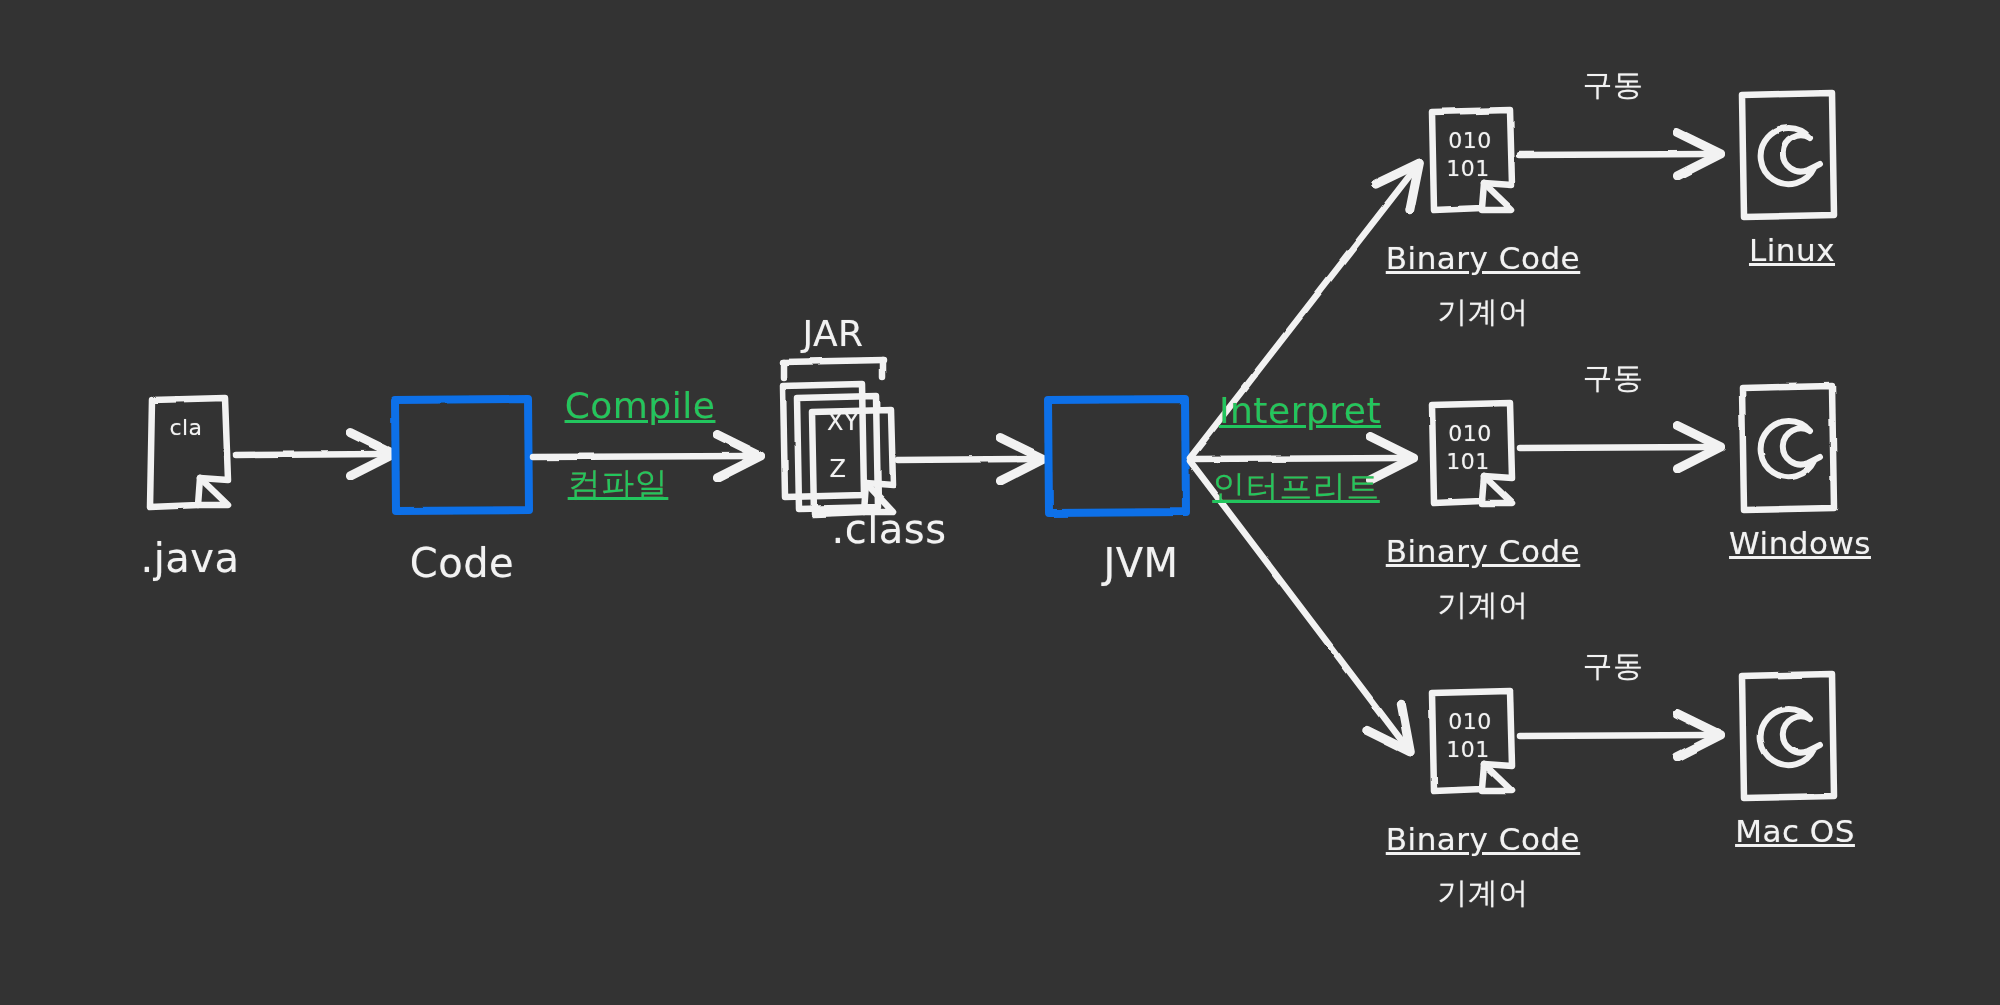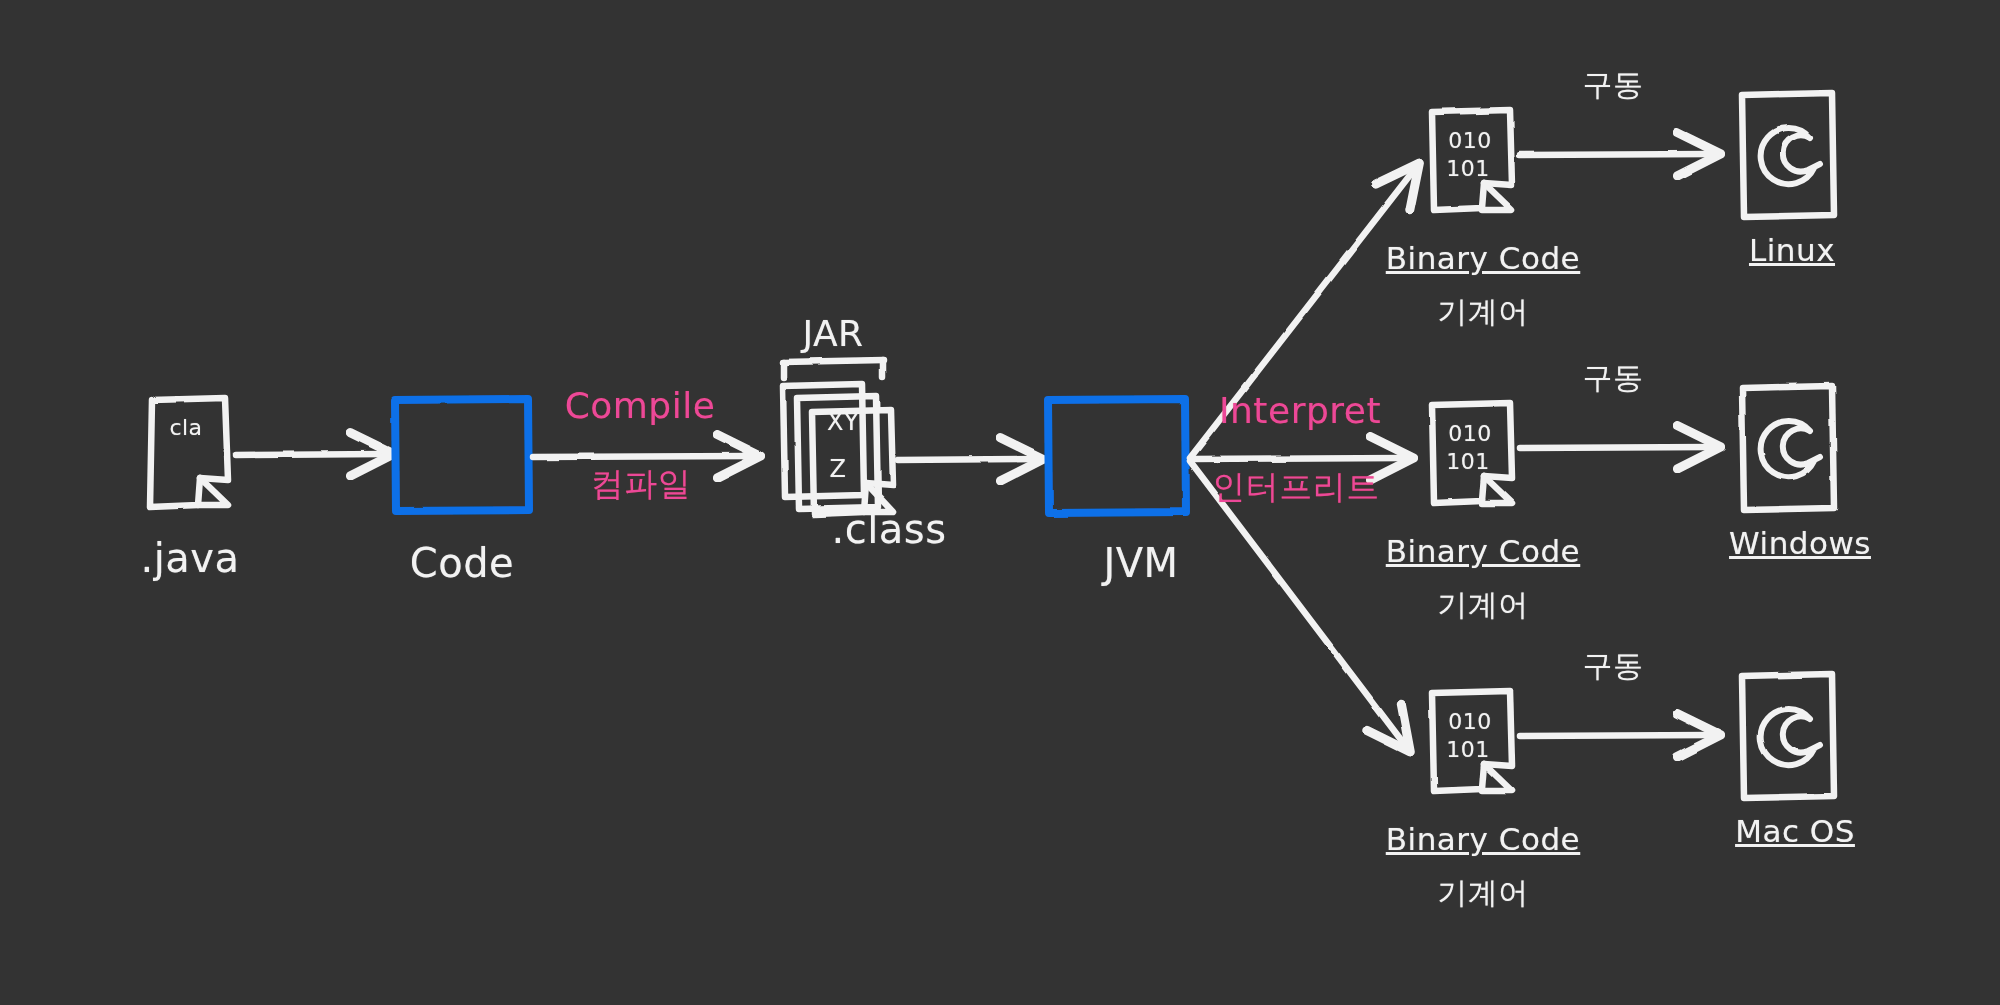--- a/index.html
+++ b/index.html
@@ -25,21 +25,21 @@
     position: absolute;
     color: #F2F2F2;
     font-family: "DejaVu Sans", sans-serif;
     font-weight: 400;
     white-space: nowrap;
     letter-spacing: 0.5px;
     transform: translate(-50%, 0);
     text-align: left;
     text-shadow: 0 0 1px rgba(242,242,242,0.55);
   }
-  .lbl.red { color: #ec4899; text-shadow: 0 0 1px rgba(238,64,54,0.5); }
+  .lbl.red { color: #22c55e; text-shadow: 0 0 1px rgba(238,64,54,0.5); text-decoration: underline; }
   .lbl.big   { font-size: 40px; }
   .lbl.mid   { font-size: 36px; }
   .lbl.sm    { font-size: 31px; text-decoration: underline; }
   .lbl.kr    { font-size: 33px; }
   .lbl.krsm  { font-size: 30px; }
   .lbl.doc   { font-size: 22px; }
 </style>
 </head>
 <body>
 
@@ -138,21 +138,21 @@
       </g>
     </g>
   </svg>
 
   <div class="lbl doc" style="left:186px; top:415px;">cla</div>
   <div class="lbl big" style="left:190px; top:535px;">.java</div>
 
   <div class="lbl big" style="left:462px; top:540px;">Code</div>
 
   <div class="lbl mid red" style="left:640px; top:385px;">Compile</div>
-  <div class="lbl kr red" style="left:641px; top:462px;">컴파일</div>
+  <div class="lbl kr red" style="left:618px; top:462px;">컴파일</div>
 
   <div class="lbl mid" style="left:833px; top:305px;margin-top:8px;">JAR</div>
 
   <div class="lbl doc" style="left:843px; top:408px; font-size:24px;">XY</div>
   <div class="lbl doc" style="left:838px; top:455px; font-size:24px;">Z</div>
 
   <div class="lbl big" style="left:850px; top:506px;margin-left:39px;">.class</div>
 
   <div class="lbl big" style="left:1122px; top:540px;margin-left:19px;">JVM</div>
 

